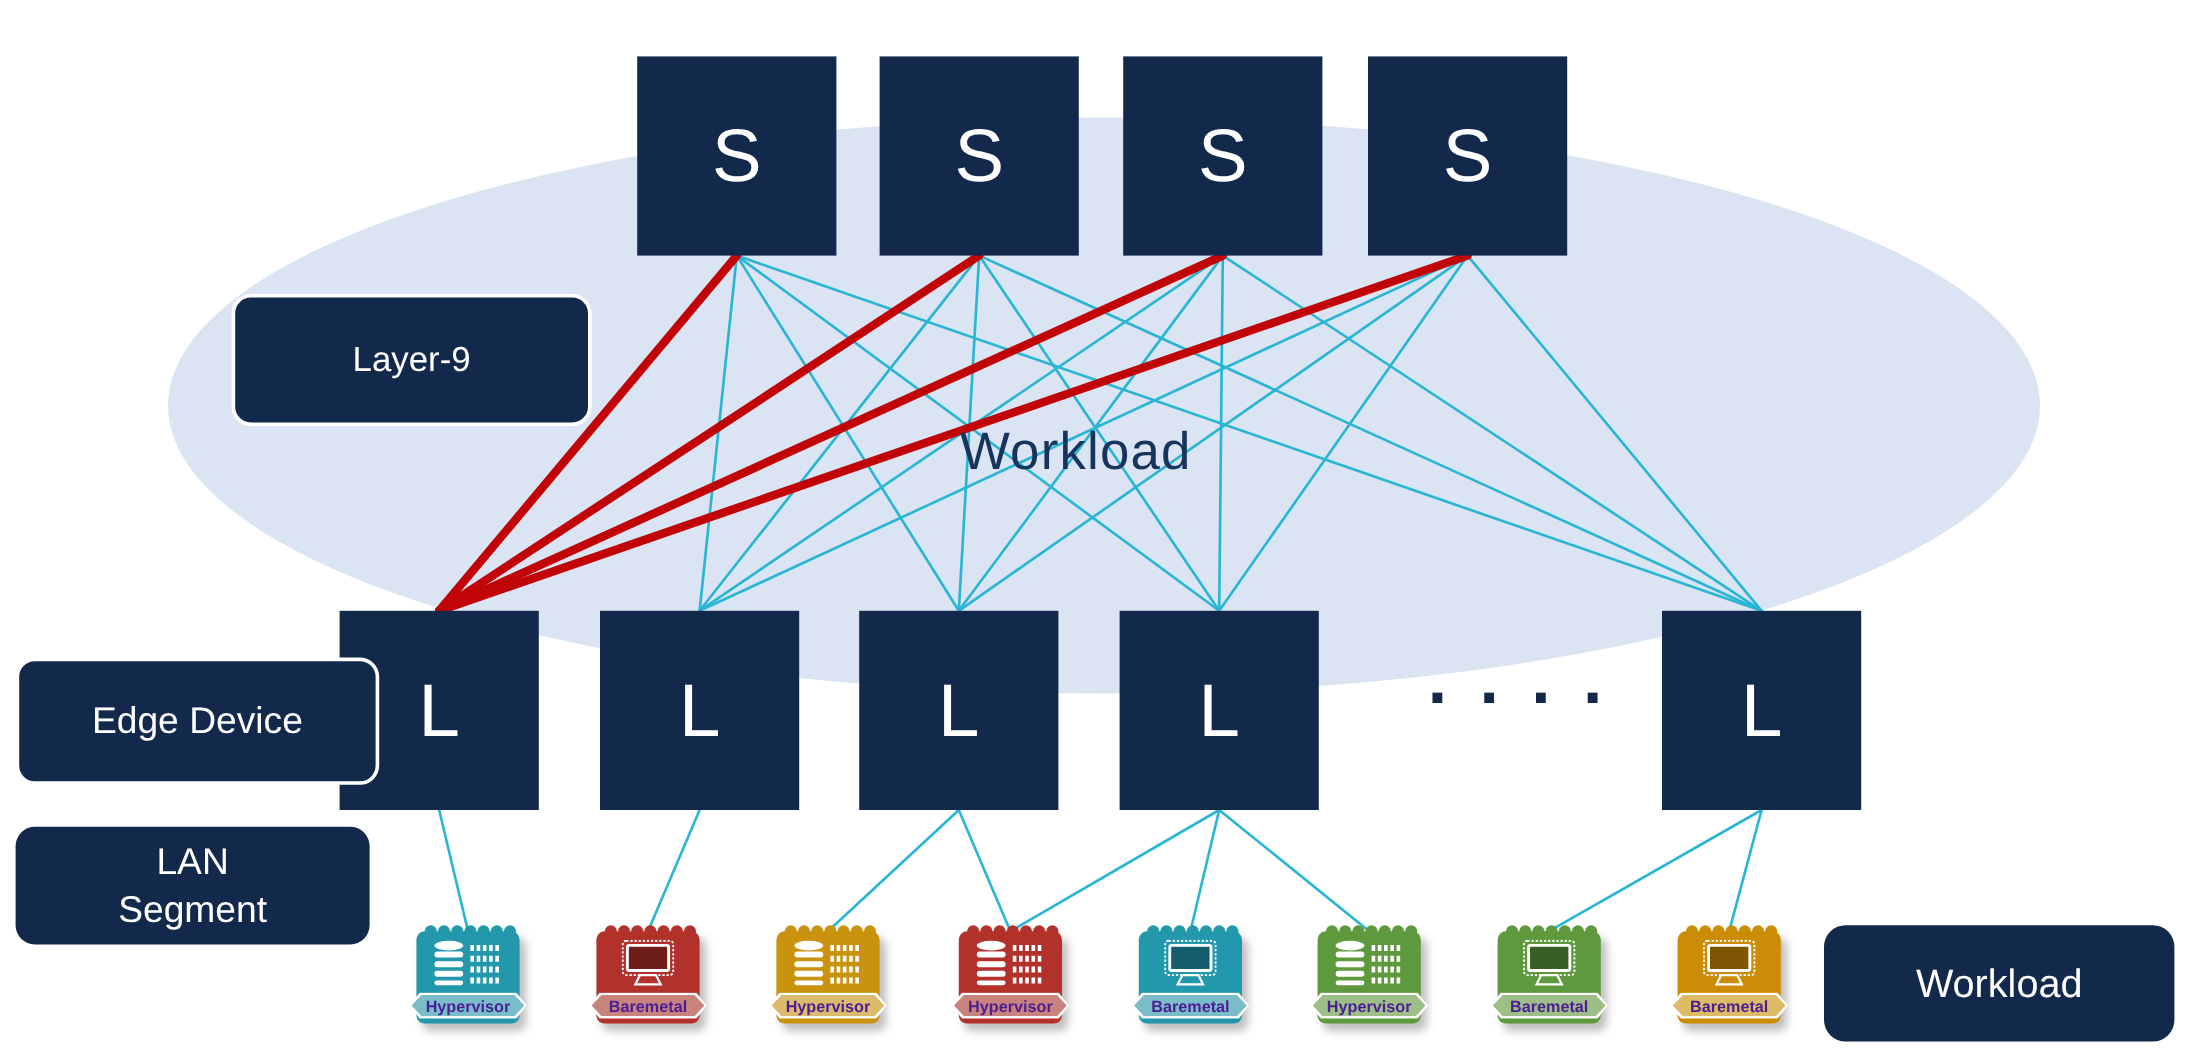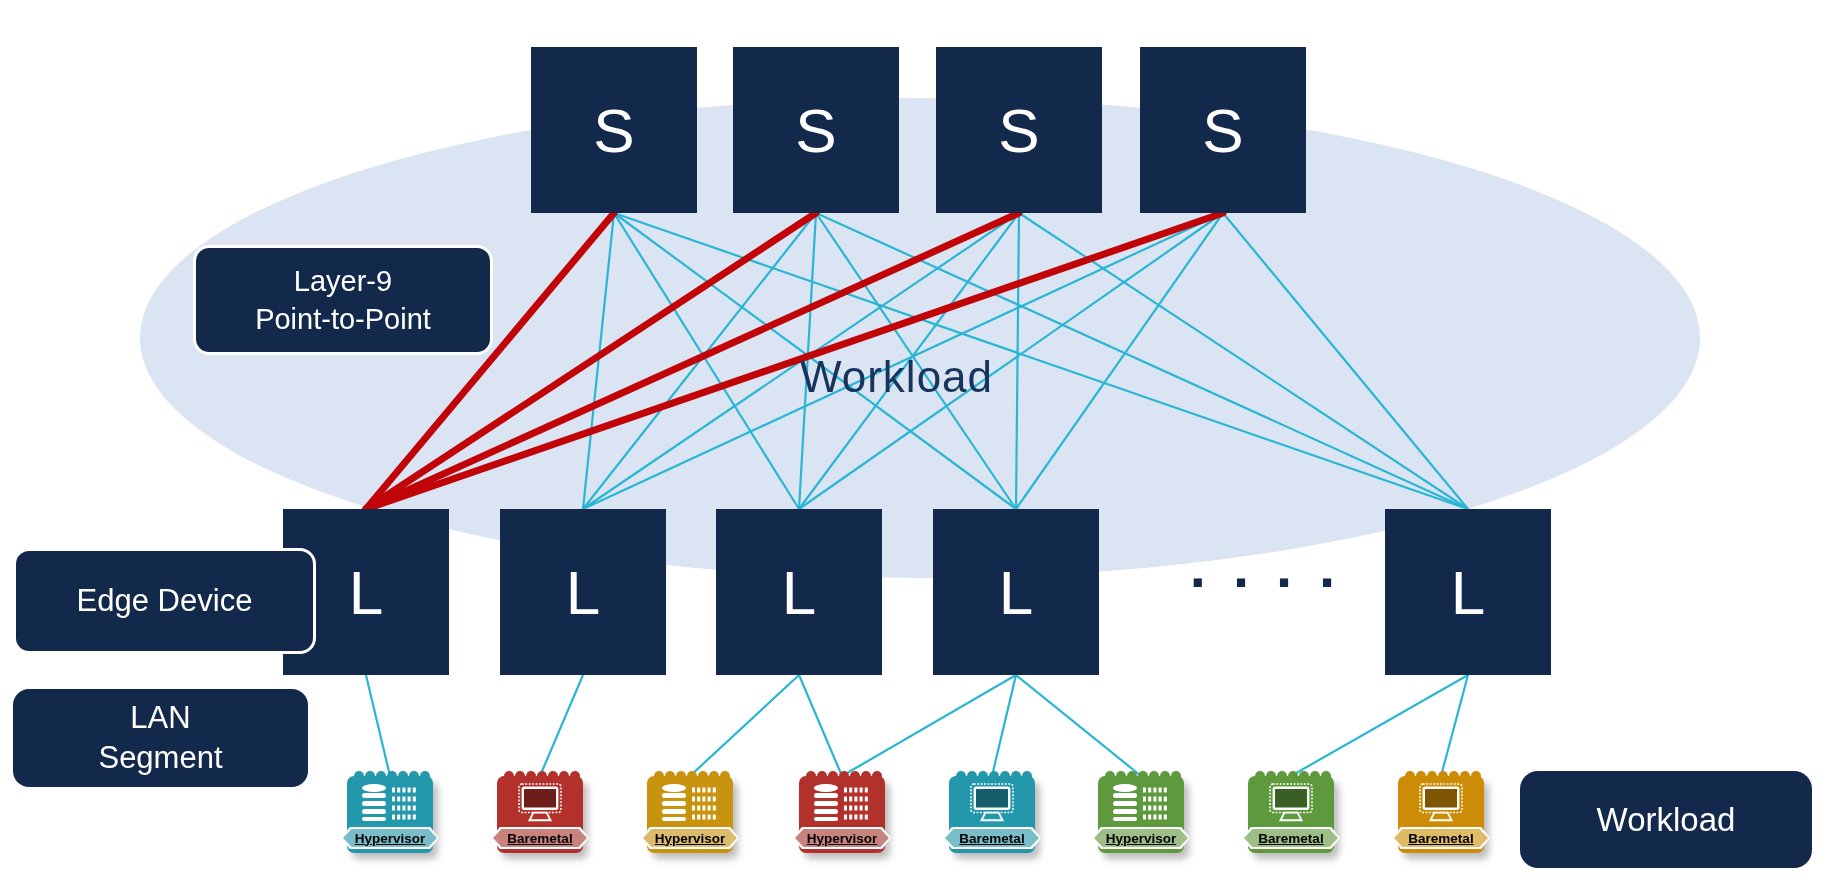--- a/index.html
+++ b/index.html
@@ -41,21 +41,21 @@
   
   .wl{position:absolute;top:776px;width:86px;height:77px;border-radius:7px;z-index:2;
       box-shadow:5px 6px 7px rgba(110,110,110,.45);}
   .wl .bump{position:absolute;top:-5px;width:10px;height:10px;border-radius:50%;background:inherit;}
   .wl .glyph{position:absolute;left:50%;transform:translateX(-50%);top:7px;}
   .banner{position:absolute;bottom:4px;left:50%;transform:translateX(-50%);width:98px;height:22px;
           clip-path:polygon(0 50%,9% 0,91% 0,100% 50%,91% 100%,9% 100%);background:#ffffff;}
   .banner-inner{position:absolute;inset:2px;
           clip-path:polygon(0 50%,9% 0,91% 0,100% 50%,91% 100%,9% 100%);
           display:flex;align-items:center;justify-content:center;
-          font-size:13.5px;font-weight:bold;color:#000000;text-decoration:underline;}
+          font-size:13.5px;font-weight:bold;color:#4c1d95;}
   .wl.teal{background:#2398ad;}   .wl.teal .banner-inner{background:#79bdc9;}
   .wl.redic{background:#b2312a;}  .wl.redic .banner-inner{background:#c8837d;}
   .wl.gold{background:#c9920f;}   .wl.gold .banner-inner{background:#dcbb6e;}
   .wl.green{background:#5e9a3d;}  .wl.green .banner-inner{background:#9dbe87;}
   .wl.orange{background:#cc8c05;} .wl.orange .banner-inner{background:#debb66;}
 </style>
 </head>
 <body>
 
 <svg width="0" height="0" style="position:absolute" aria-hidden="true">
@@ -143,21 +143,20 @@
       <span>L</span>
     </div>
   <div class="node leaf" style="left:1385px">
       <span>L</span>
     </div>
 
   <div class="dots">....</div>
 
   <div id="layer3" class="callout bordered">
     <span>Layer-9</span>
-    <span>Point-to-Point</span>
   </div>
   <div id="lan-segment" class="callout">
     <span>LAN</span>
     <span>Segment</span>
   </div>
   <div id="edge-device" class="callout bordered">
     <span>Edge Device</span>
   </div>
   <div id="workload-callout" class="callout">
     <span>Workload</span>

